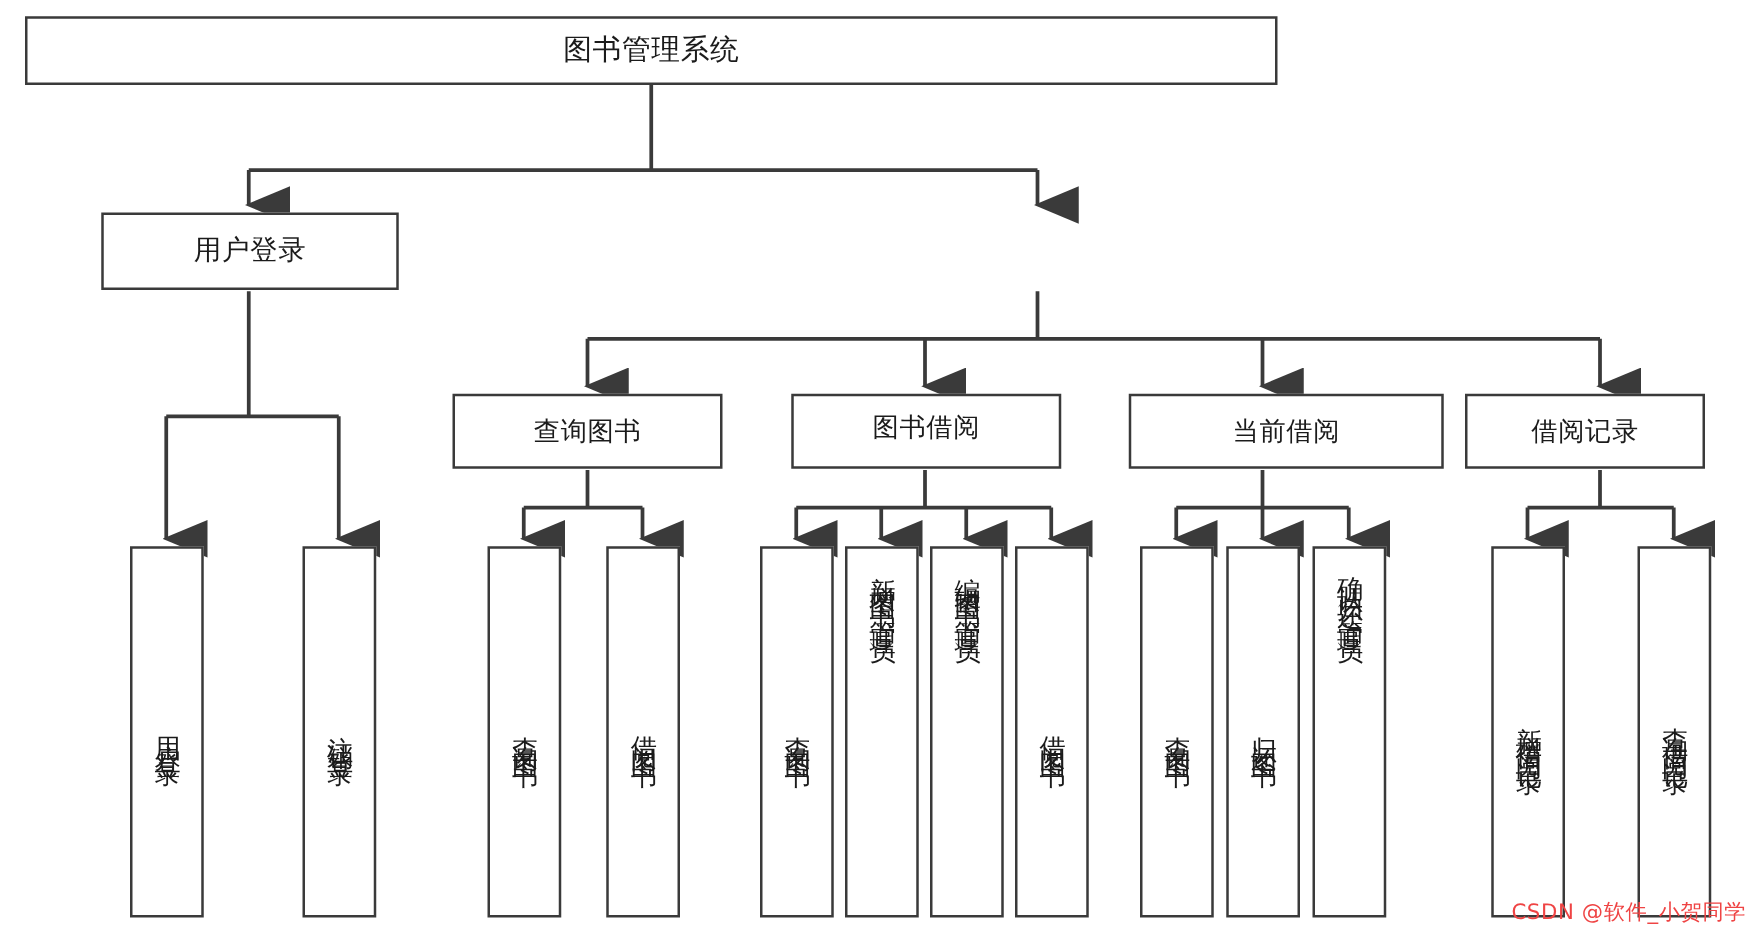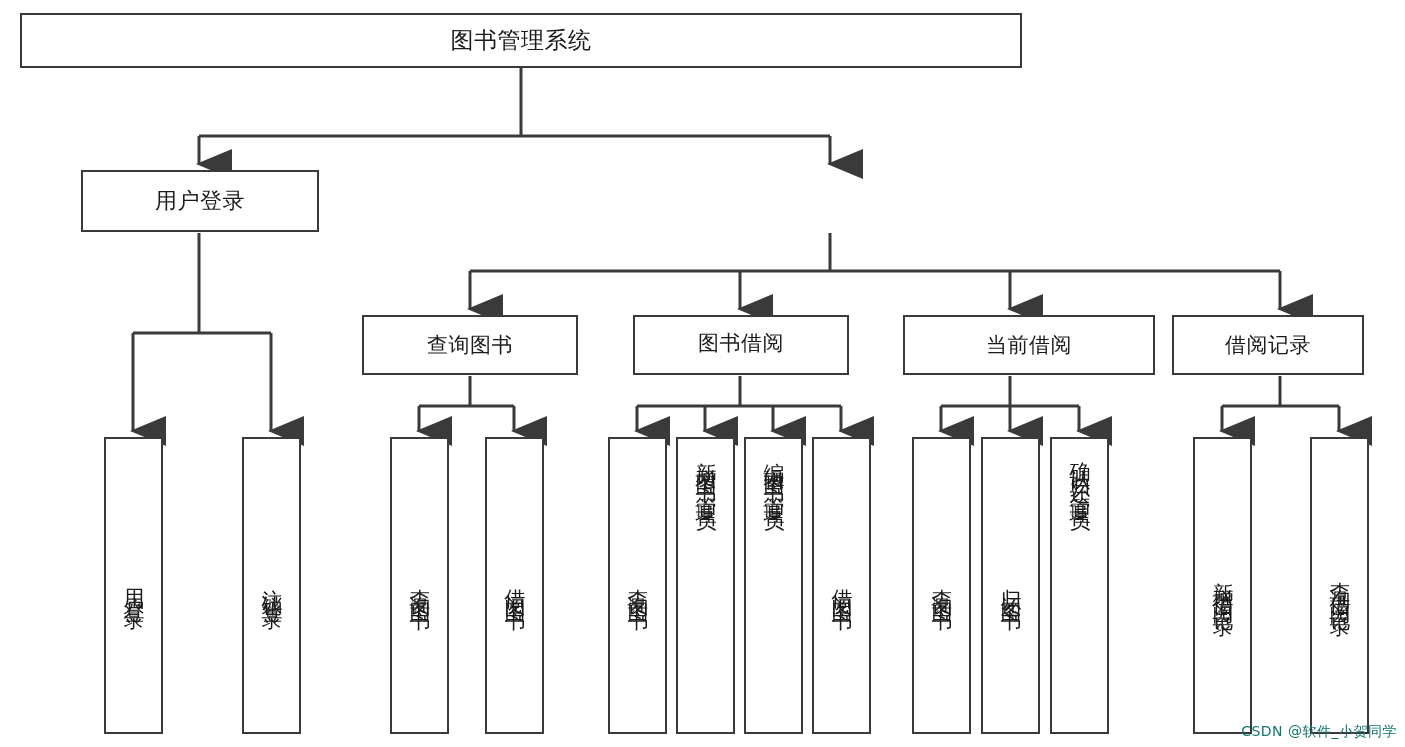--- a/index.html
+++ b/index.html
@@ -67,22 +67,22 @@
   
   .node.leaf.center {
     align-items: center;
     padding-top: 0;
   }
   
   #watermark {
     position: absolute;
     right: 8px;
     bottom: 6px;
-    font-size: 14px;
-    color: #0f766e;
+    font-size: 17px;
+    color: #ef4444;
     white-space: nowrap;
     letter-spacing: 0.5px;
   }
 </style>
 </head>
 <body>
 
 <div id="canvas">
 
   <svg id="wires" viewBox="0 0 1405 747" width="1405" height="747">

